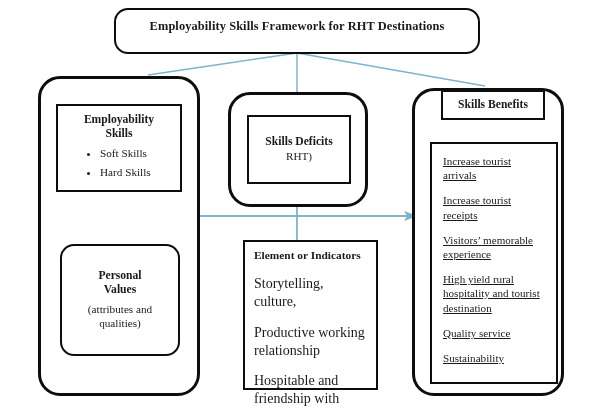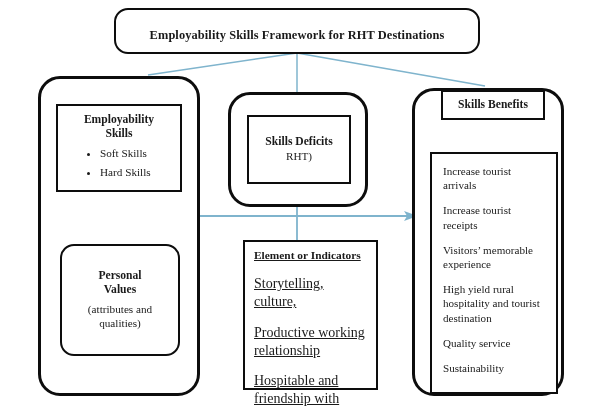--- a/index.html
+++ b/index.html
@@ -56,21 +56,21 @@
     border: 2.8px solid #0d0d0d;
     border-radius: 14px;
     background: #ffffff;
   }
 
   .title-node {
     border: 2.6px solid #0d0d0d;
     border-radius: 14px;
     background: #ffffff;
     display: flex;
-    align-items: center;
+    align-items: flex-start;
     justify-content: center;
   }
 
   .title-text {
     font-weight: bold;
     font-size: 12.4px;
     letter-spacing: 0.1px;
     padding-top: 9px;
     text-align: center;
     line-height: 1.2;
@@ -124,21 +124,20 @@
     line-height: 1.28;
     padding: 10px 10px 8px 11px;
     box-sizing: border-box;
   }
   .benefit-list .item { margin-bottom: 11px; }
   .benefit-list .item:last-child { margin-bottom: 0; }
 
   .elem-list {
     padding: 6px 9px 6px 9px;
     box-sizing: border-box;
-    text-decoration: underline;
   }
   .elem-list .item { margin-bottom: 12px; }
   .elem-list .item:last-child { margin-bottom: 0; }
 </style>
 </head>
 <body>
 
 <div id="canvas">
 
   <svg id="connectors" viewBox="0 0 600 411" xmlns="http://www.w3.org/2000/svg">
@@ -207,21 +206,21 @@
       <div class="item">Hospitable and friendship with visitors</div>
     </div>
   </div>
 
   <div class="node container-round" style="left:412px; top:88px; width:152px; height:308px;"></div>
 
   <div class="node box-sharp" style="left:441px; top:90px; width:104px; height:30px; display:flex; align-items:center; justify-content:center;">
     <div class="hdr">Skills Benefits</div>
   </div>
 
-  <div class="node box-sharp benefit-list" style="left:430px; top:152px; width:128px; height:242px;">
+  <div class="node box-sharp benefit-list" style="left:430px; top:142px; width:128px; height:242px;text-decoration:underline;">
     <div class="item">Increase tourist arrivals</div>
     <div class="item">Increase tourist receipts</div>
     <div class="item">Visitors’ memorable experience</div>
     <div class="item">High yield rural hospitality and tourist destination</div>
     <div class="item">Quality service</div>
     <div class="item">Sustainability</div>
   </div>
 
 </div>
 

